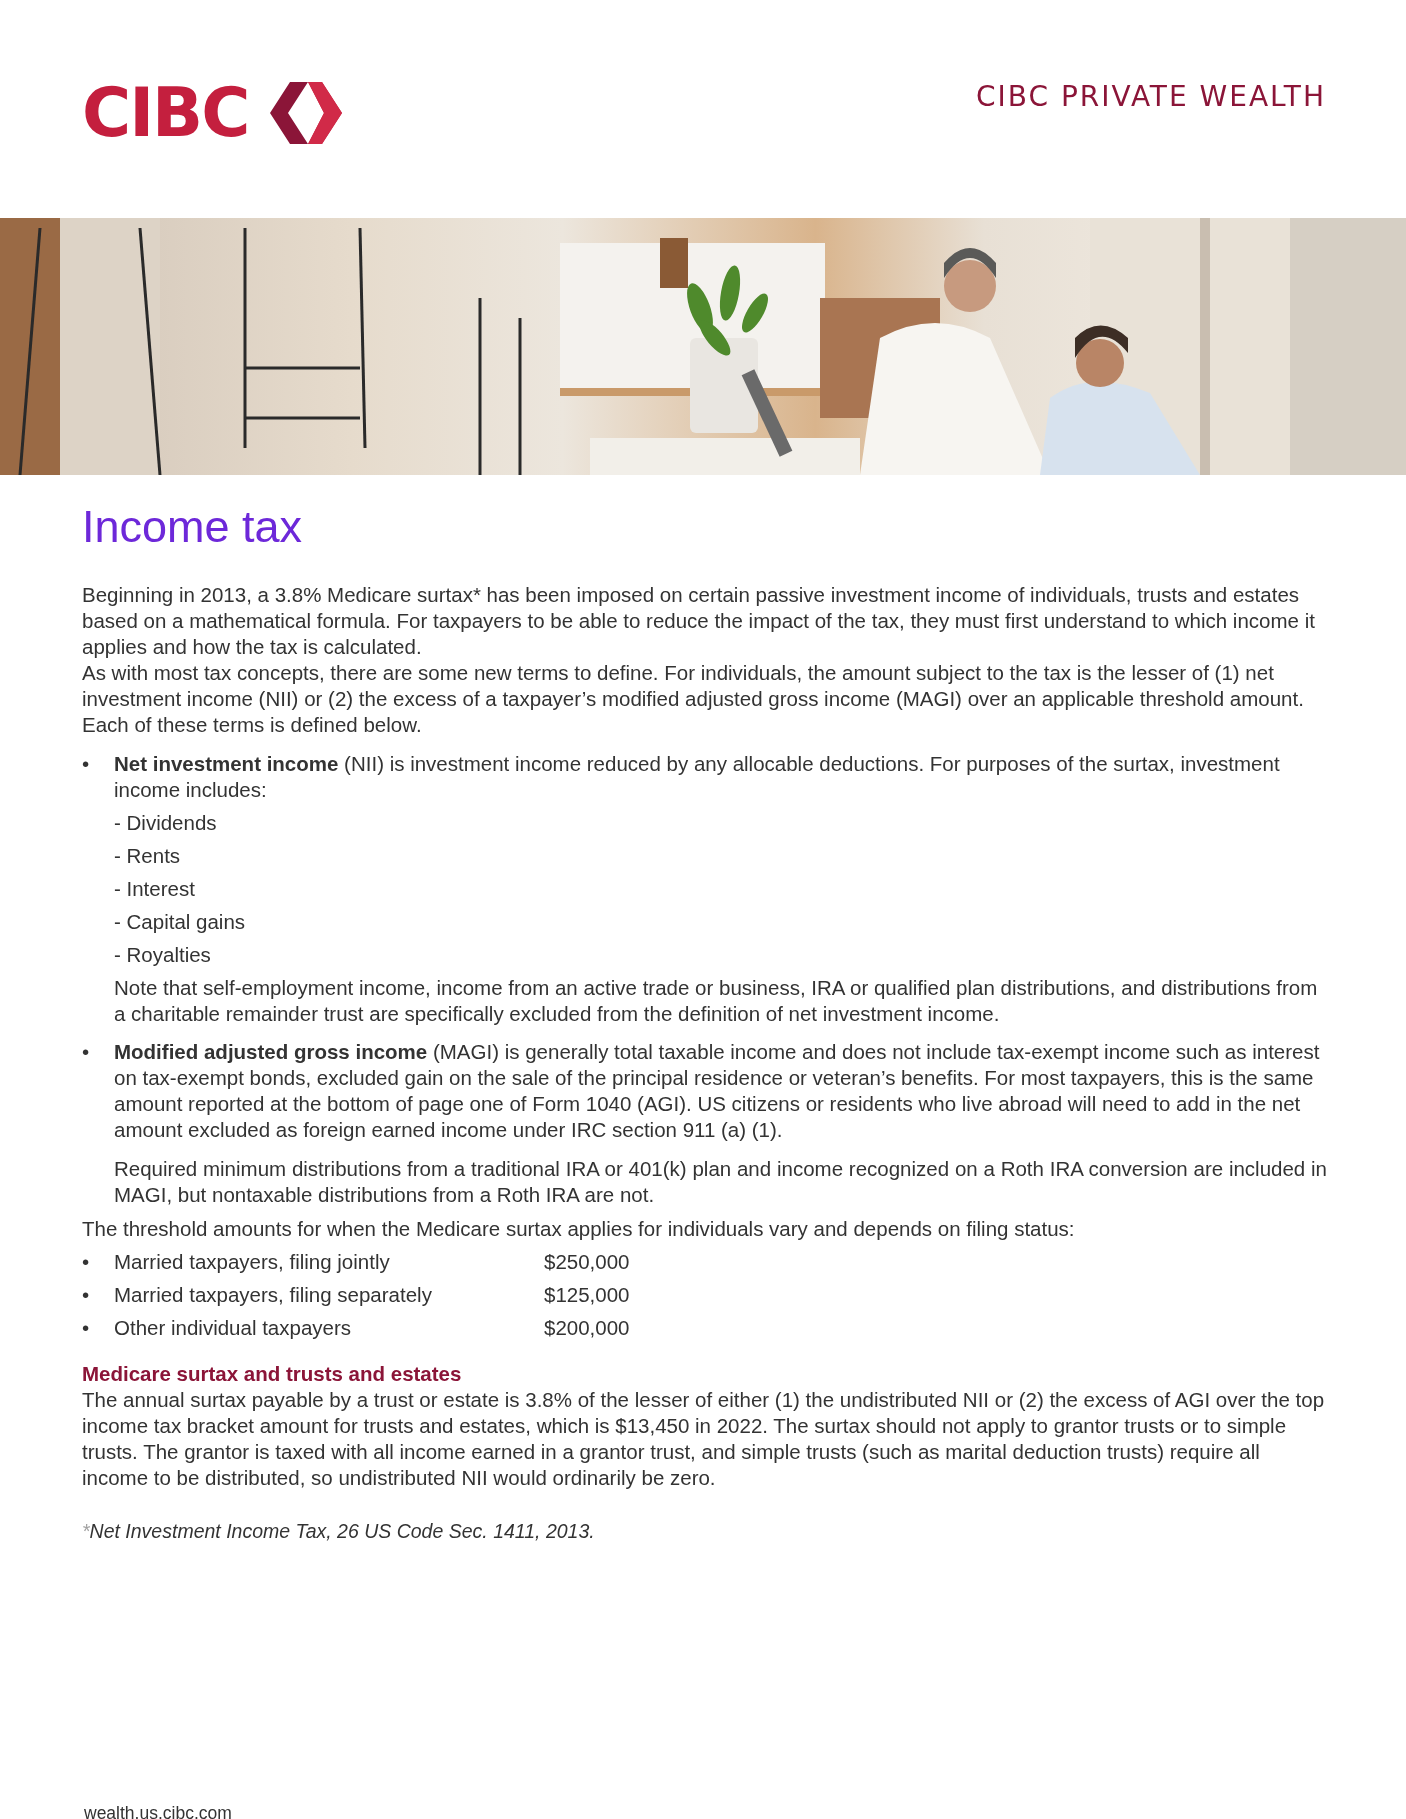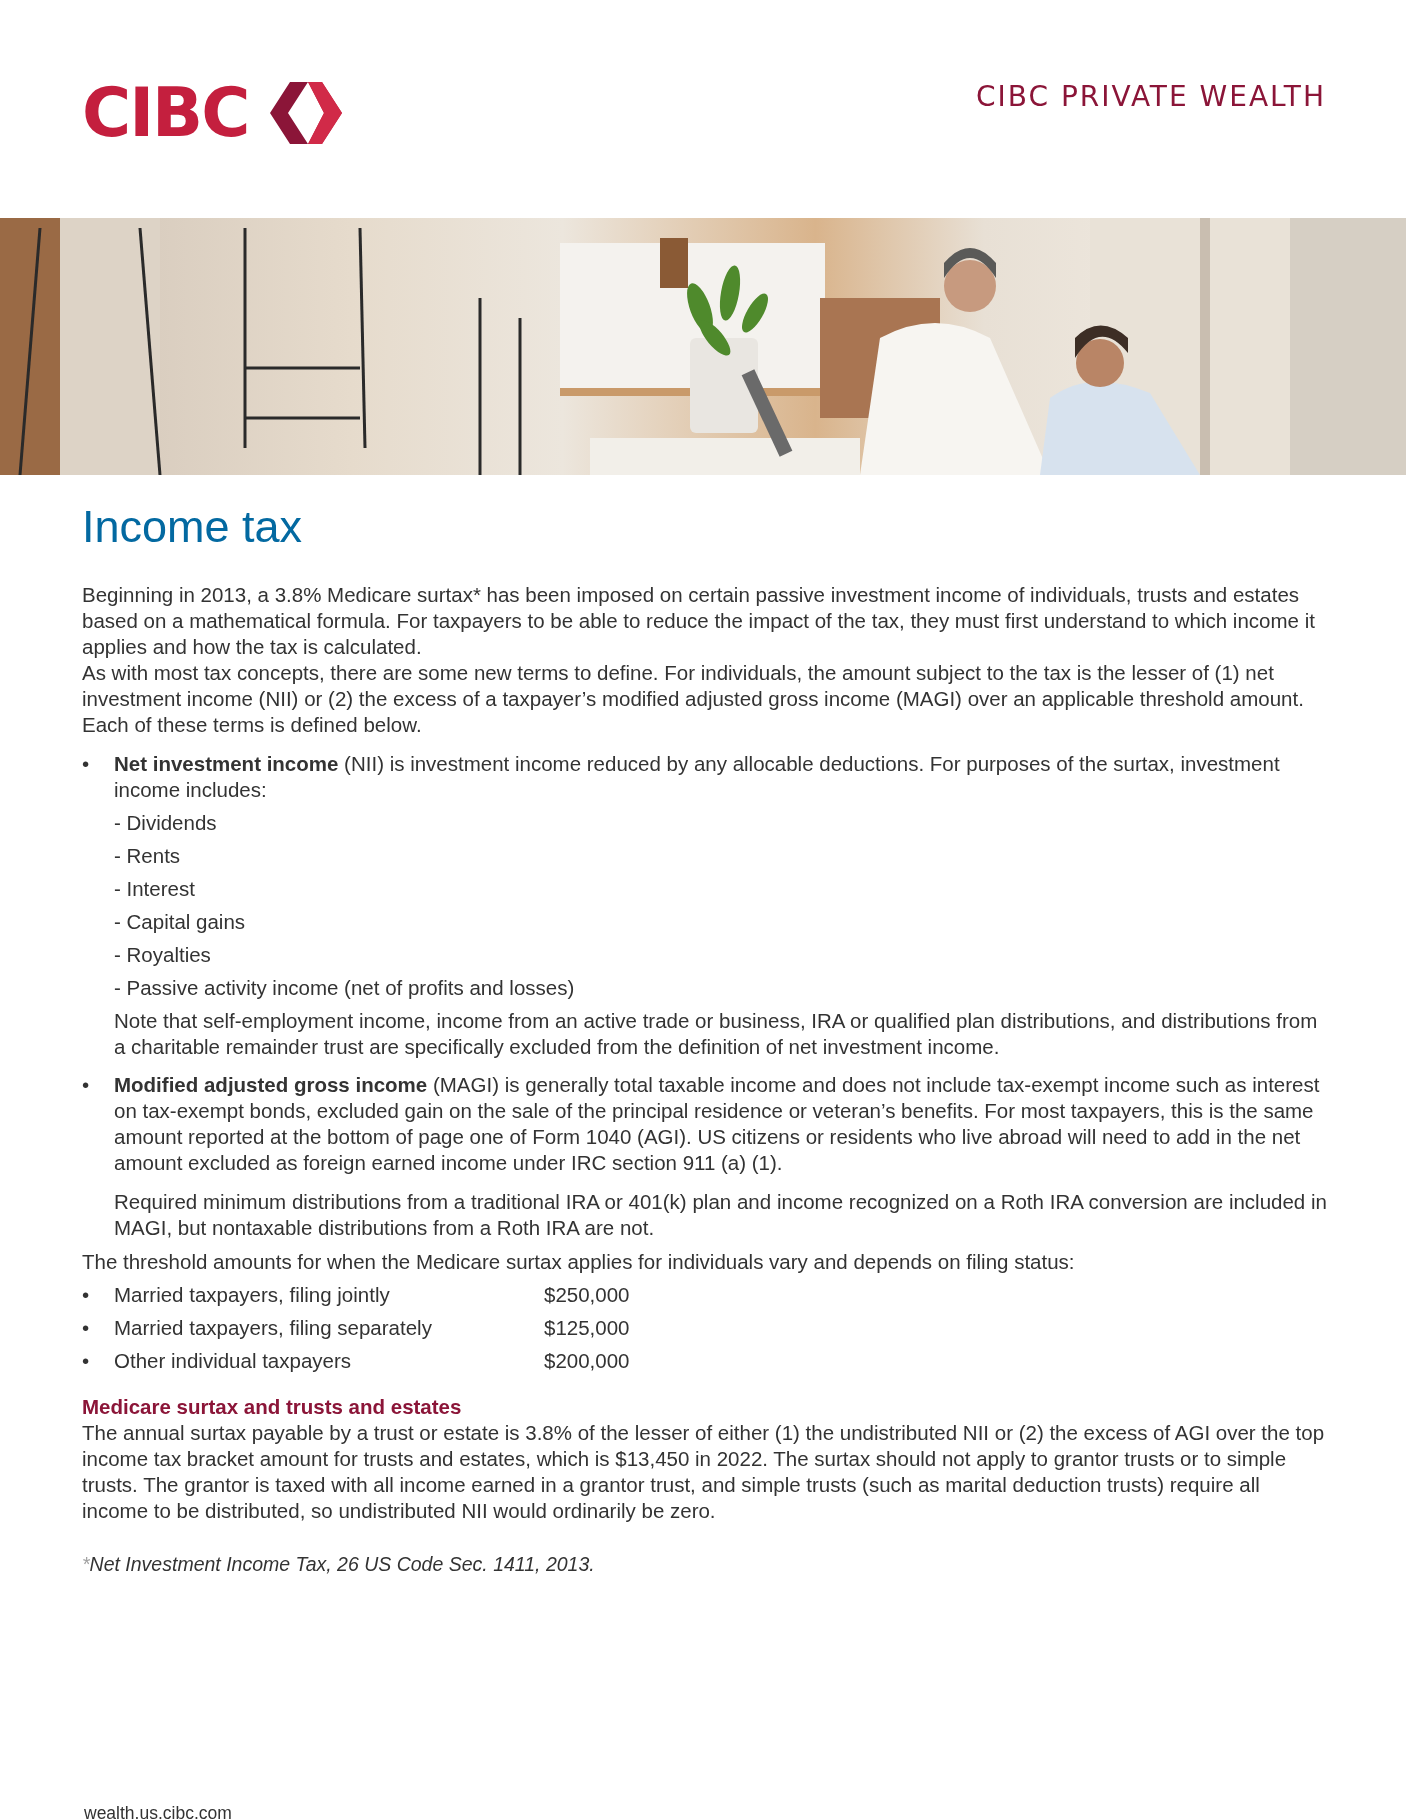--- a/index.html
+++ b/index.html
@@ -16,21 +16,21 @@
   .brand-right {
     position: absolute; right: 80px; top: 80px; font-family: "DejaVu Sans", sans-serif;
     font-size: 28px; letter-spacing: 2px; color: #8b1538; font-weight: normal;
   }
   .hero {
     position: absolute; left: 0; top: 218px; width: 1406px; height: 257px; overflow: hidden;
     background: linear-gradient(90deg, #b08563 0%, #d9cdbf 10%, #e6dbcc 25%, #ece6dd 40%, #d9b48c 58%, #e8e0d5 70%, #efe9e0 85%, #dcd5cb 100%);
   }
   .hero svg { position: absolute; left: 0; top: 0; }
   .content { position: absolute; left: 82px; top: 500px; width: 1245px; }
-  .title { font-size: 45px; color: #0369a1; margin: 0; line-height: 54px; font-weight: normal; }
+  .title { font-size: 45px; color: #6d28d9; margin: 0; line-height: 54px; font-weight: normal; }
   .subtitle { font-size: 24px; color: #8b1538; font-weight: bold; margin: 2px 0 0 0; line-height: 30px; }
   p { margin: 0; font-size: 20.5px; line-height: 26px; }
   .intro { margin-top: 28px; }
   .section-head { font-size: 20.5px; font-weight: bold; color: #8b1538; line-height: 26px; margin-top: 23px; }
   .bullet-list { margin: 13px 0 0 0; padding: 0; list-style: none; }
   .bullet { position: relative; padding-left: 32px; font-size: 20.5px; line-height: 26px; }
   .bullet::before { content: "•"; position: absolute; left: 0; top: 0; }
   .bullet b { font-weight: bold; }
   .dash-list { margin: 7px 0 0 0; padding: 0; list-style: none; }
   .dash-item { font-size: 20.5px; line-height: 26px; margin-bottom: 7px; }
@@ -106,21 +106,20 @@
 
   <ul class="bullet-list">
     <li class="bullet">
       <b>Net investment income</b><span> (NII) is investment income reduced by any allocable deductions. For purposes of the surtax, investment income includes:</span>
       <ul class="dash-list">
         <li class="dash-item">- Dividends</li>
         <li class="dash-item">- Rents</li>
         <li class="dash-item">- Interest</li>
         <li class="dash-item">- Capital gains</li>
         <li class="dash-item">- Royalties</li>
-        <li class="dash-item">- Passive activity income (net of profits and losses)</li>
       </ul>
       <p class="note" style="margin-top:6px">Note that self-employment income, income from an active trade or business, IRA or qualified plan distributions, and distributions from a charitable remainder trust are specifically excluded from the definition of net investment income.</p>
     </li>
     <li class="bullet" style="margin-top:12px">
       <b>Modified adjusted gross income</b><span> (MAGI) is generally total taxable income and does not include tax-exempt income such as interest on tax-exempt bonds, excluded gain on the sale of the principal residence or veteran’s benefits. For most taxpayers, this is the same amount reported at the bottom of page one of Form 1040 (AGI). US citizens or residents who live abroad will need to add in the net amount excluded as foreign earned income under IRC section 911 (a) (1).</span>
       <p class="note justify">Required minimum distributions from a traditional IRA or 401(k) plan and income recognized on a Roth IRA conversion are included in MAGI, but nontaxable distributions from a Roth IRA are not.</p>
     </li>
   </ul>
 
   <p style="margin-top:8px">The threshold amounts for when the Medicare surtax applies for individuals vary and depends on filing status:</p>

